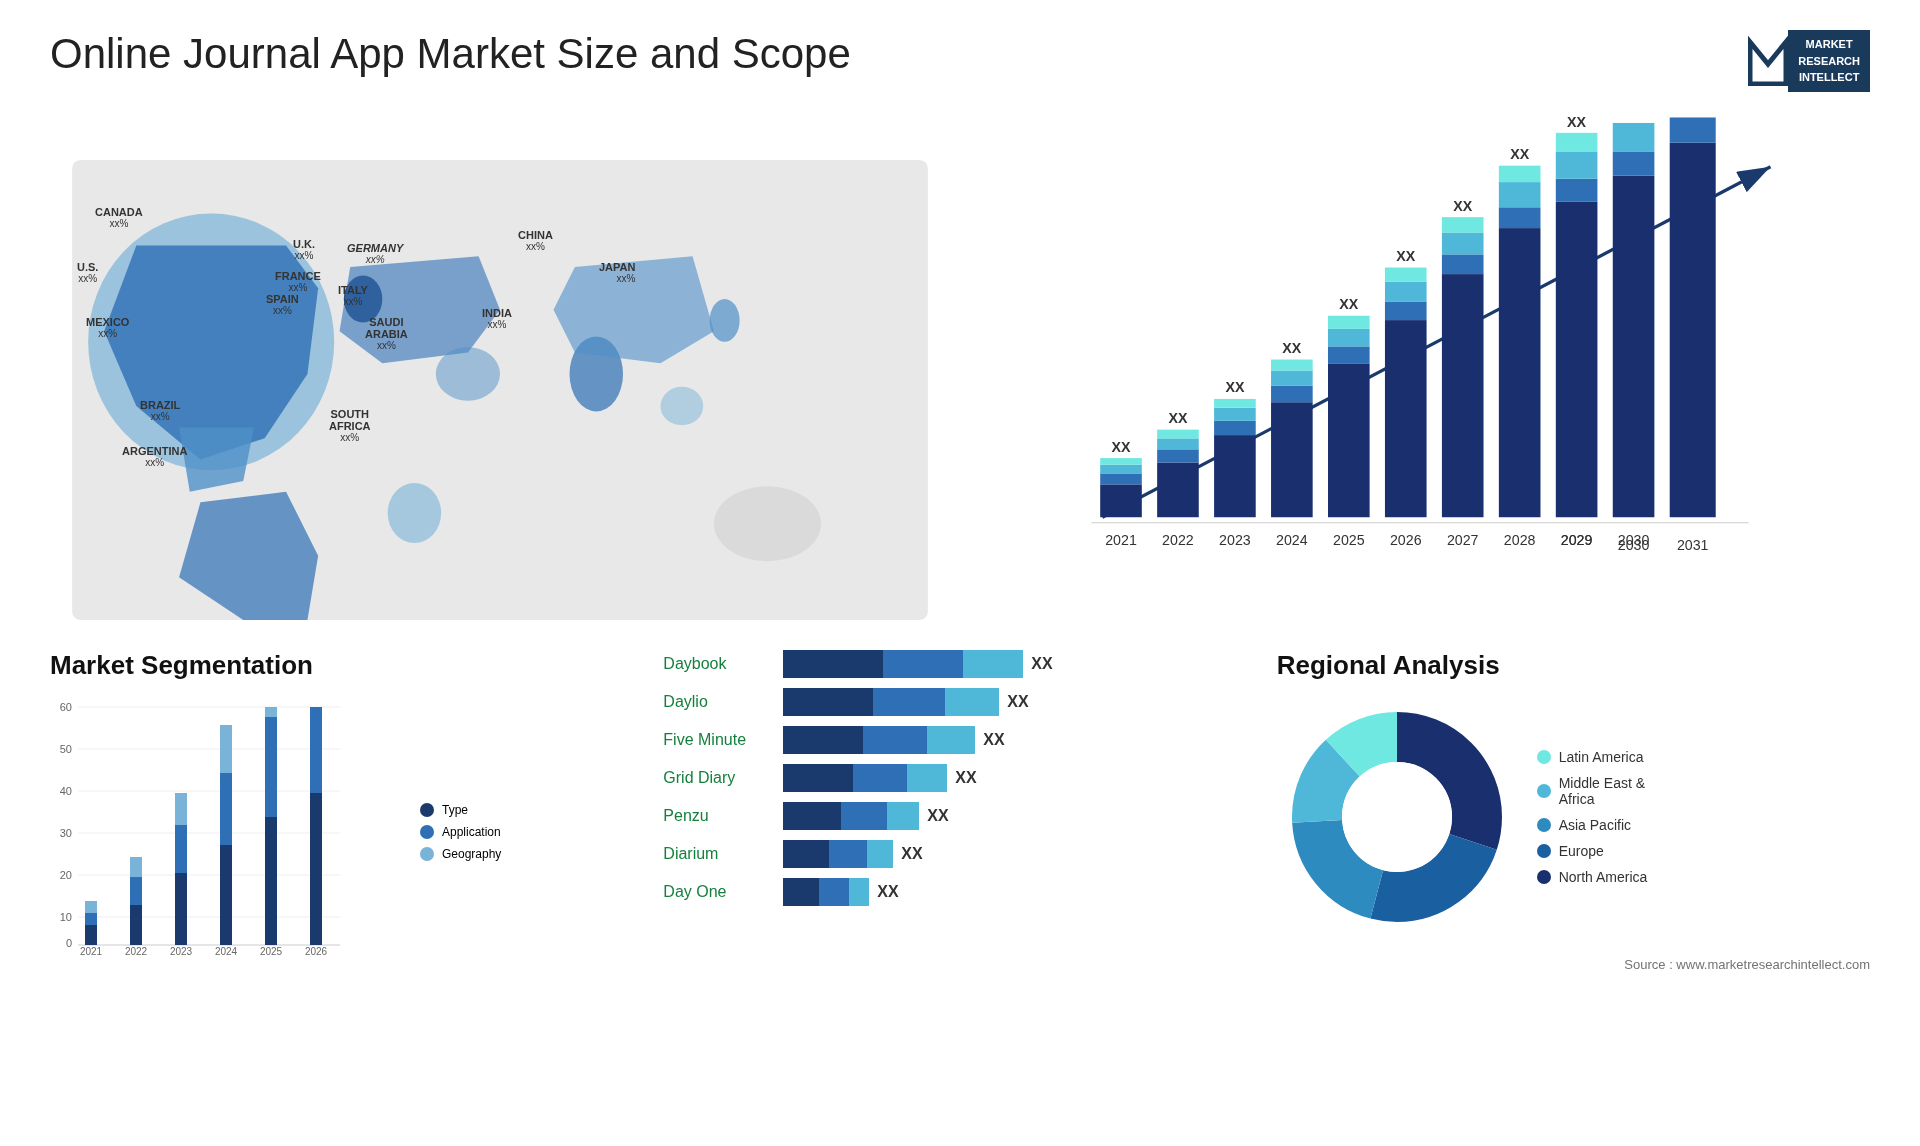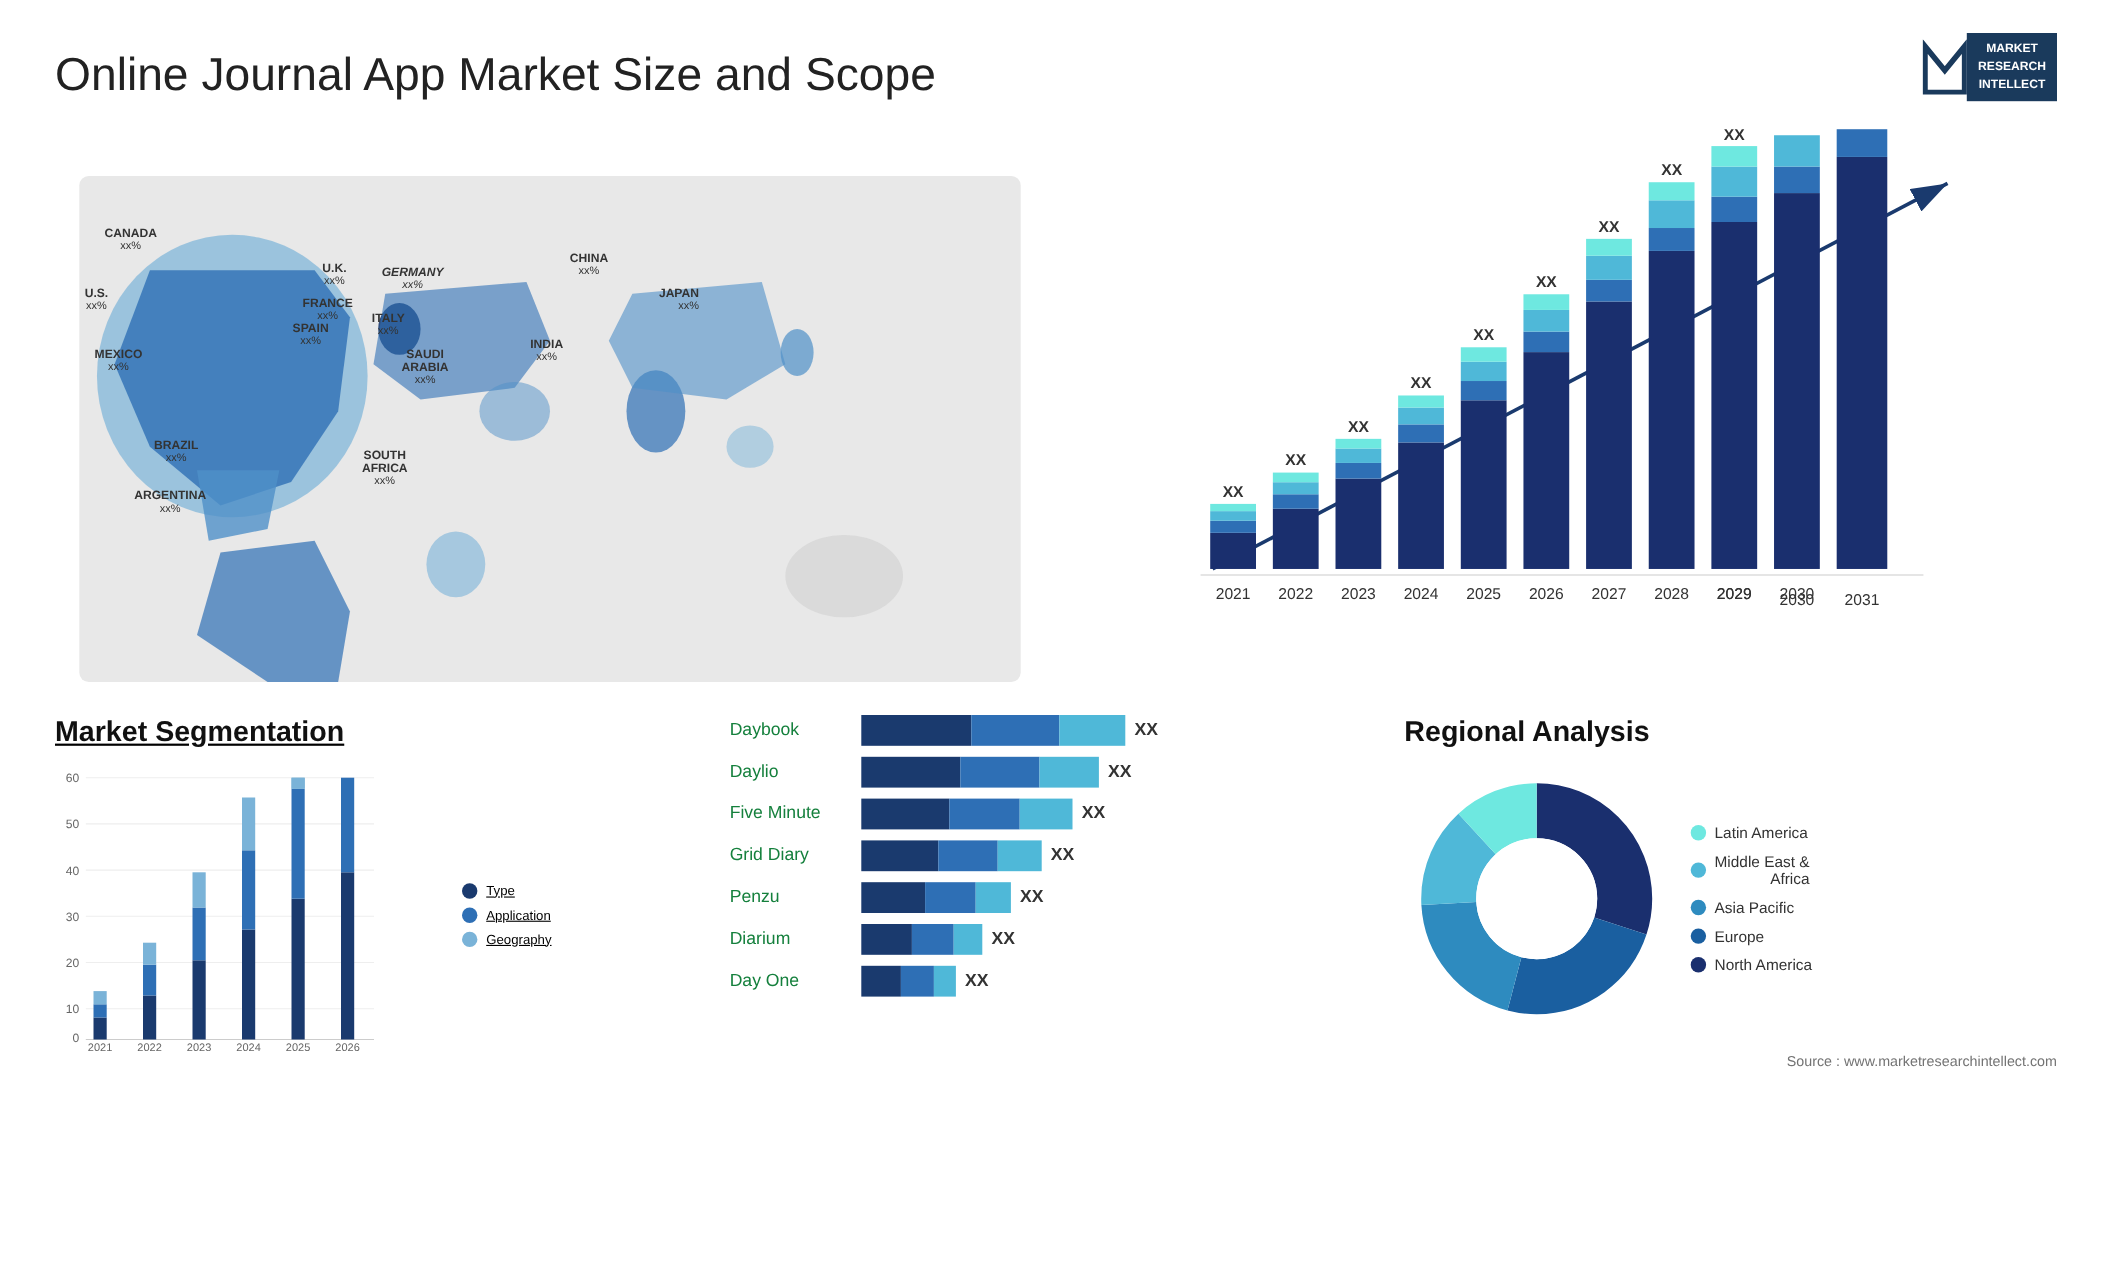--- a/index.html
+++ b/index.html
@@ -13,21 +13,21 @@
     .page {
       width: 1920px;
       min-height: 1146px;
       padding: 30px 50px;
       background: #fff;
     }
     
     .header {
       display: flex;
       justify-content: space-between;
-      align-items: flex-end;
+      align-items: flex-start;
       margin-bottom: 20px;
     }
     .page-title {
       font-size: 42px;
       font-weight: 300;
       color: #222;
     }
     .logo-wrapper {
       display: flex;
       align-items: center;
@@ -63,21 +63,20 @@
       position: relative;
     }
     
     .bottom-section {
       display: flex;
       gap: 20px;
     }
     .segmentation-section {
       flex: 1;
       min-width: 0;
-      text-decoration: underline;
     }
     .key-players-section {
       flex: 1;
       min-width: 0;
     }
     .regional-section {
       flex: 1;
       min-width: 0;
     }
     .section-title {
@@ -138,21 +137,20 @@
     .legend-dot {
       width: 14px;
       height: 14px;
       border-radius: 50%;
     }
     
     .donut-area {
       display: flex;
       align-items: center;
       gap: 20px;
-      text-align: right;
     }
     .donut-svg {
       width: 240px;
       height: 240px;
       flex-shrink: 0;
     }
     .regional-legend {
       display: flex;
       flex-direction: column;
       gap: 10px;

